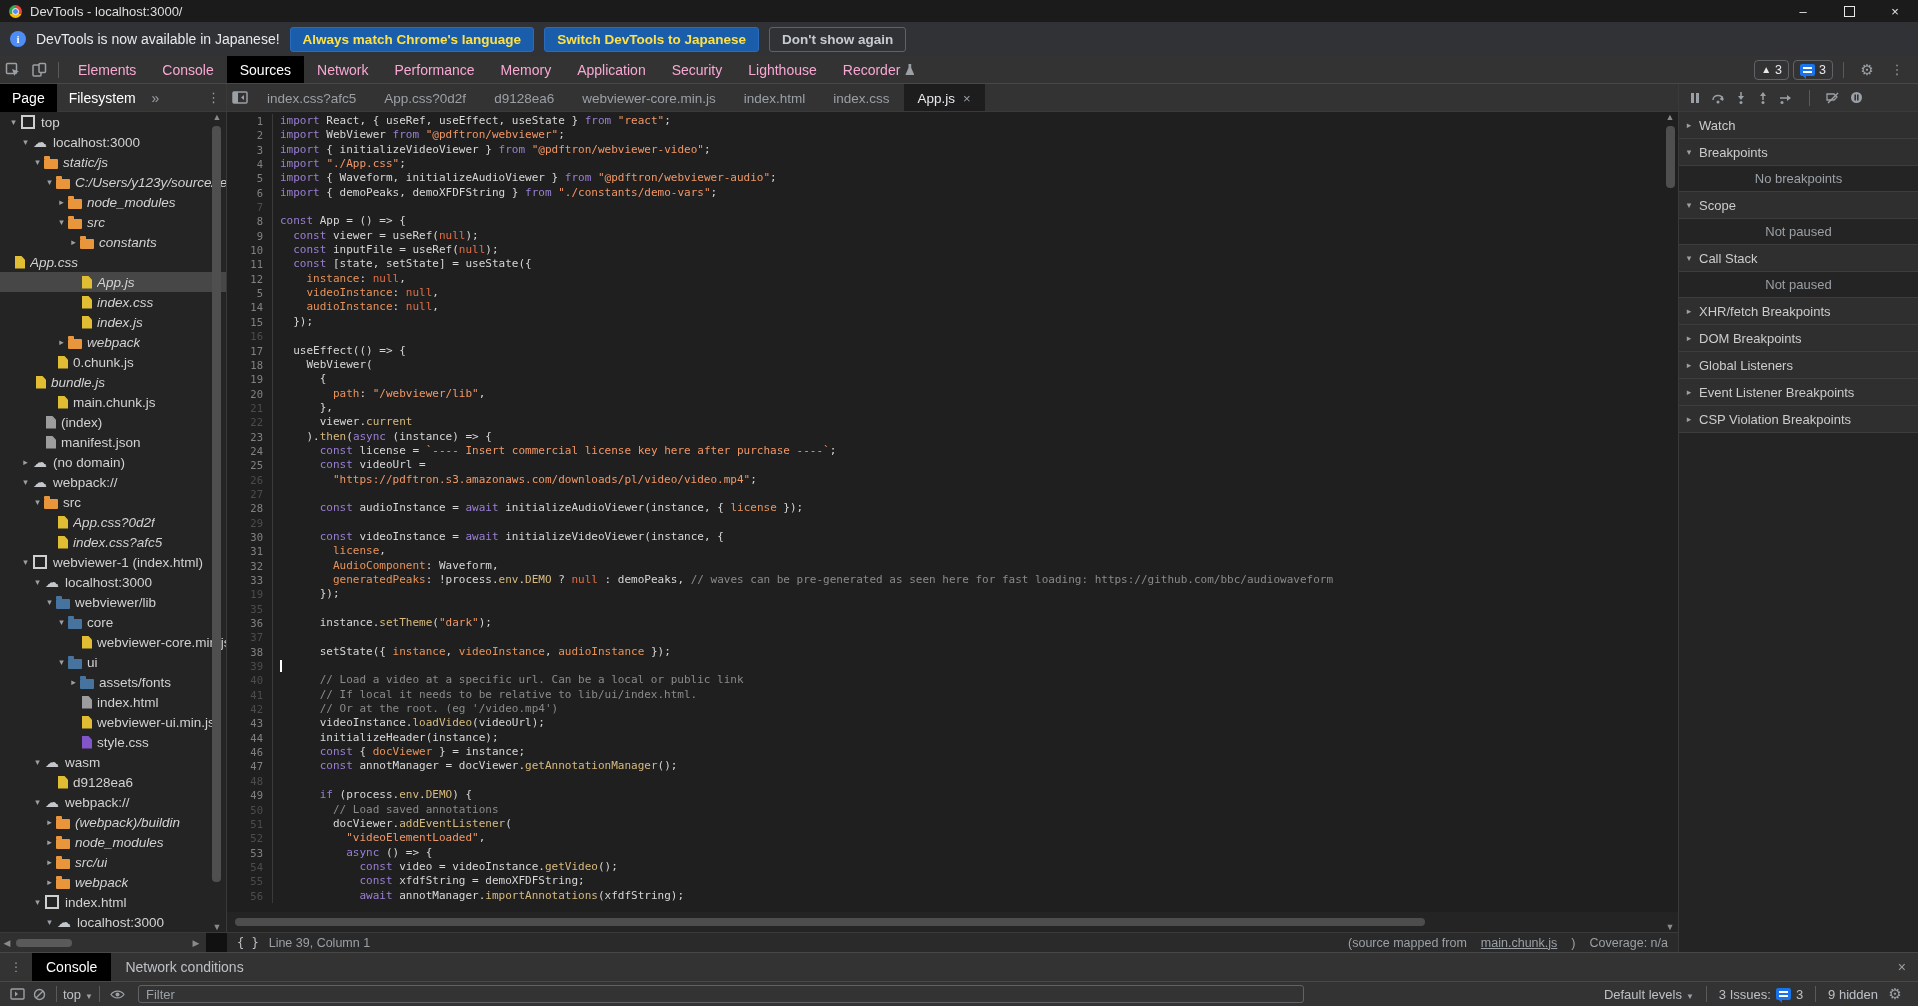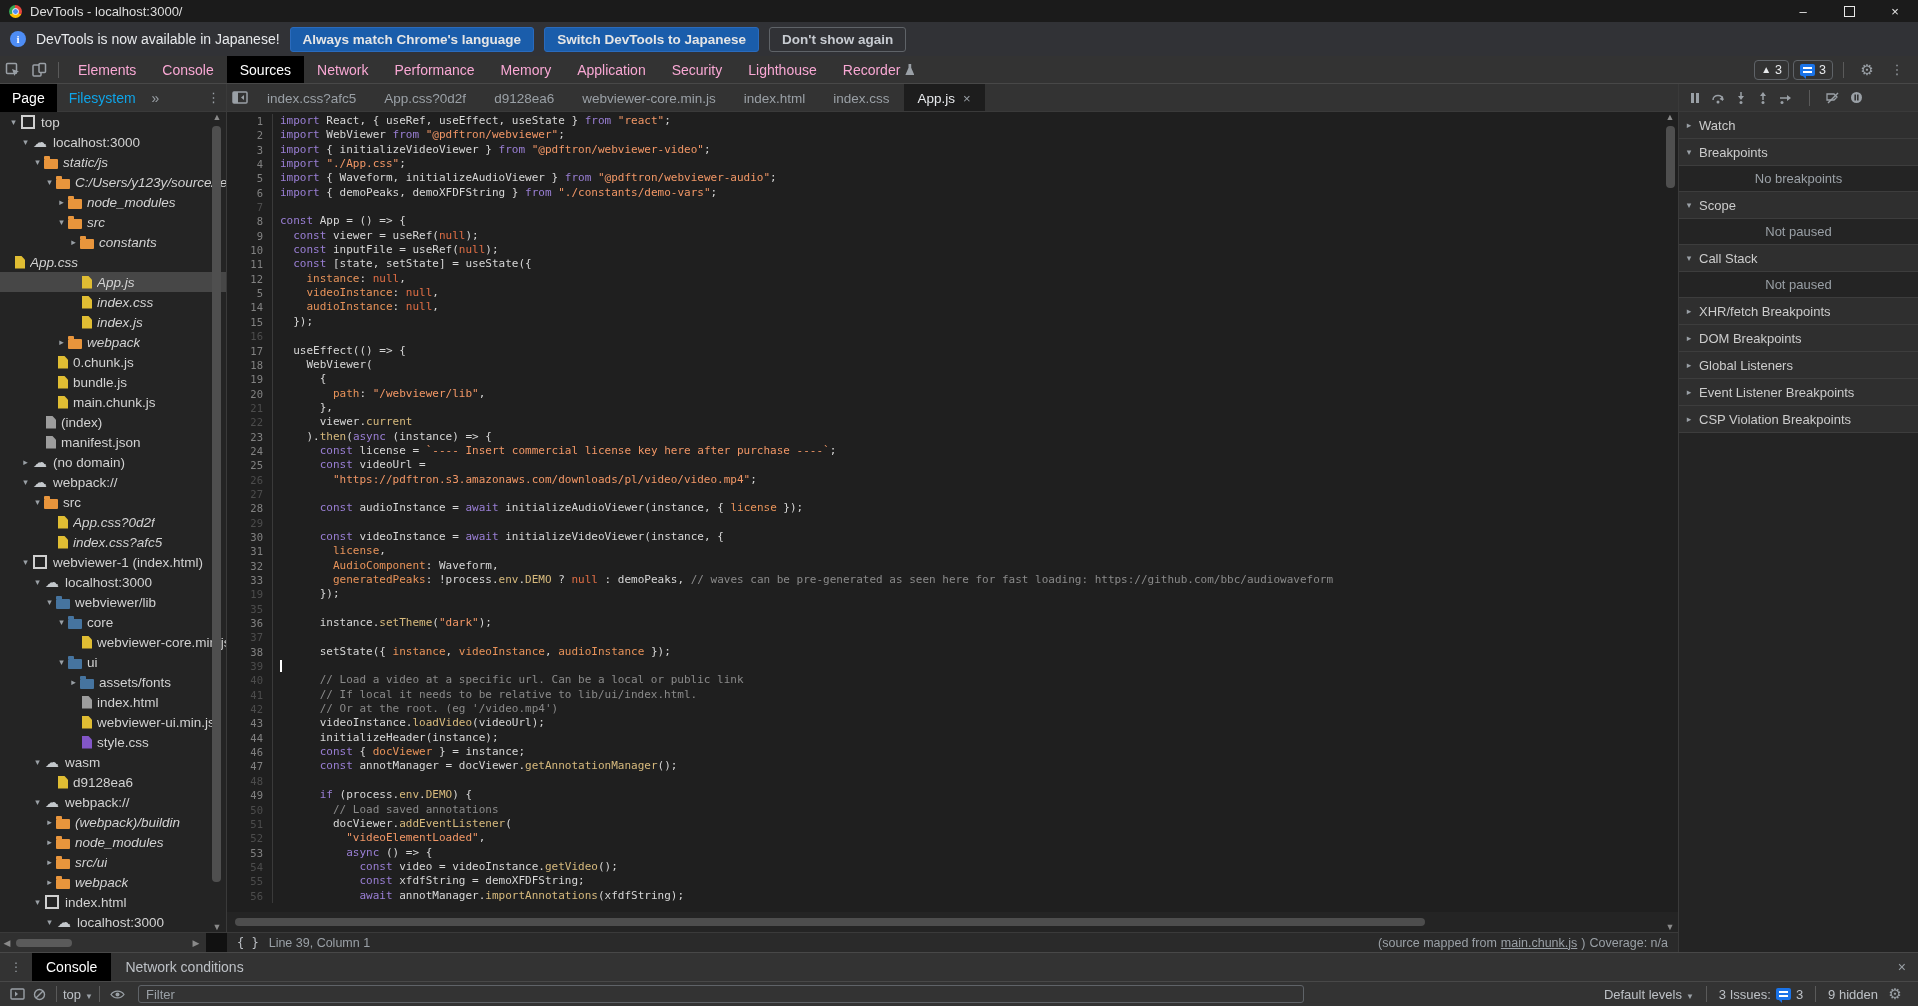--- a/index.html
+++ b/index.html
@@ -16,40 +16,40 @@
   #chrome-logo::after{content:"";position:absolute;inset:3px;border-radius:50%;background:#4e8df5;border:1px solid #f5f5f5}
   #win-controls{margin-left:auto;height:100%;display:flex}
   .winbtn{width:46px;height:100%;display:flex;align-items:center;justify-content:center;color:#e8e8e8;font-size:13px}
   .maxbox{width:9px;height:9px;border:1px solid #e8e8e8}
 
   
   #infobar{left:0;top:22px;width:1918px;height:34px;background:#313236;display:flex;align-items:center;gap:10px;padding-left:10px;box-sizing:border-box}
   #info-icon{width:16px;height:16px;border-radius:50%;background:#4e8df5;color:#fff;font-size:11px;font-weight:bold;
     display:flex;align-items:center;justify-content:center;flex:none;font-family:"Liberation Serif",serif}
   #infobar .msg{color:#e8eaed}
-  .ib-btn{background:#1a5dab;color:#e5e5e5;font-weight:bold;font-size:13.5px;padding:4px 12px;border-radius:3px;border:1px solid #2a6bbd}
+  .ib-btn{background:#1a5dab;color:#fde047;font-weight:bold;font-size:13.5px;padding:4px 12px;border-radius:3px;border:1px solid #2a6bbd}
   .ib-ghost{background:transparent;border:1px solid #5f6368;color:#c7cbd1;font-weight:bold;font-size:13.5px;padding:4px 12px;border-radius:3px}
 
   
   #toolbar{left:0;top:56px;width:1918px;height:28px;background:#333;border-bottom:1px solid #484848;display:flex;align-items:center;box-sizing:border-box}
   .tbicon{width:26px;height:24px;display:flex;align-items:center;justify-content:center;flex:none}
   #main-tabs{display:flex;height:100%}
   .ptab{padding:0 13px;display:flex;align-items:center;color:#f9a8d4;height:100%;white-space:nowrap}
   .ptab.active{background:#000;color:#fff}
   .flask{width:9px;height:11px;margin-left:5px;background:#9aa0a6;clip-path:polygon(35% 0,65% 0,65% 35%,100% 100%,0 100%,35% 35%)}
   #toolbar-right{margin-left:auto;display:flex;align-items:center;padding-right:8px;gap:4px}
   .badge{border:1px solid #5f6368;border-radius:4px;height:18px;display:flex;align-items:center;gap:4px;padding:0 6px;color:#e8eaed;font-size:12.5px}
   .warn-tri{color:#e8eaed;font-size:10px}
   .gear{color:#9aa0a6;font-size:15px}
   .kebab{color:#9aa0a6;font-size:13px;letter-spacing:0}
 
   
   #subheader{left:0;top:84px;width:1918px;height:28px;background:#333;display:flex;box-sizing:border-box;border-bottom:1px solid #3a3a3a}
   #nav-tabs{width:227px;flex:none;display:flex;align-items:center;border-right:1px solid #3a3a3a;box-sizing:border-box}
-  .navtab{padding:0 12px;height:28px;display:flex;align-items:center;color:#0ea5e9}
+  .navtab{padding:0 12px;height:28px;display:flex;align-items:center;color:#ffffff}
   .navtab.active{background:#000;color:#fff}
   #nav-overflow{color:#9aa0a6;padding:0 4px}
   #nav-more{margin-left:auto;color:#9aa0a6;padding-right:6px;font-size:13px}
   #file-strip{flex:1;display:flex;align-items:center;overflow:hidden}
   .ftab{padding:0 14px;height:28px;display:flex;align-items:center;color:#9aa0a6;white-space:nowrap;font-size:13.5px}
   .ftab.active{background:#1d1d1d;color:#e8eaed}
   .ftab .x{margin-left:8px;color:#9aa0a6;font-size:13px}
   #dbg-bar{width:240px;flex:none;display:flex;align-items:center;gap:10px;padding-left:10px;box-sizing:border-box;border-left:1px solid #3a3a3a}
 
   
@@ -91,21 +91,21 @@
   
   #code-hscroll{left:227px;top:912px;width:1451px;height:20px}
   #code-hthumb{position:absolute;left:8px;top:6px;width:1190px;height:8px;background:#4d4d4d;border-radius:4px}
   #code-vscroll{left:1662px;top:112px;width:16px;height:820px}
   #code-vscroll .arr{position:absolute;left:0;width:16px;color:#8a8a8a;font-size:9px;text-align:center}
   #code-vthumb{position:absolute;left:4px;top:14px;width:9px;height:62px;background:#4f4f4f;border-radius:4px}
 
   
   #statusbar{left:227px;top:932px;width:1451px;height:20px;background:#2a2a2a;border-top:1px solid #3a3a3a;display:flex;align-items:center;color:#9aa0a6;font-size:12.5px;box-sizing:border-box}
   #pretty-print{font-family:"DejaVu Sans Mono",monospace;font-size:12px;color:#bdc1c6;padding:0 10px}
-  #status-right{margin-left:auto;padding-right:10px;display:flex;gap:4px}
+  #status-right{margin-left:auto;padding-right:10px;display:flex;gap:14px}
   #status-right .link{text-decoration:underline}
 
   
   #sidebar{left:1678px;top:112px;width:240px;height:840px;background:#242424;border-left:1px solid #3a3a3a;box-sizing:border-box}
   .sect-h{height:26px;display:flex;align-items:center;background:#2f2f2f;border-bottom:1px solid #3d3d3d;color:#cccccc;font-size:13px}
   .sect-h .tw{width:20px;text-align:center;font-size:9px;color:#9aa0a6}
   .sect-c{height:25px;display:flex;align-items:center;justify-content:center;color:#9aa0a6;font-size:13px;border-bottom:1px solid #3d3d3d;background:#242424}
 
   
   #console-tabs{left:0;top:952px;width:1918px;height:29px;background:#333;border-top:1px solid #484848;display:flex;align-items:center;box-sizing:border-box}
@@ -324,21 +324,21 @@
     <div class="trow" style="padding-left: 55px;">
       <span class="tw">▸</span>
       <span class="ic icf c-fo"></span>
       <span class="lbl it">webpack</span>
     </div>
     <div class="trow" style="padding-left: 43px;">
       <span class="tw"></span>
       <span class="ic icd c-fy"></span>
       <span class="lbl">0.chunk.js</span>
     </div>
-    <div class="trow" style="padding-left: 43px;">
+    <div class="trow" style="padding-left: 21px; font-style: italic;">
       <span class="tw"></span>
       <span class="ic icd c-fy"></span>
       <span class="lbl">bundle.js</span>
     </div>
     <div class="trow" style="padding-left: 43px;">
       <span class="tw"></span>
       <span class="ic icd c-fy"></span>
       <span class="lbl">main.chunk.js</span>
     </div>
     <div class="trow" style="padding-left: 31px;">

